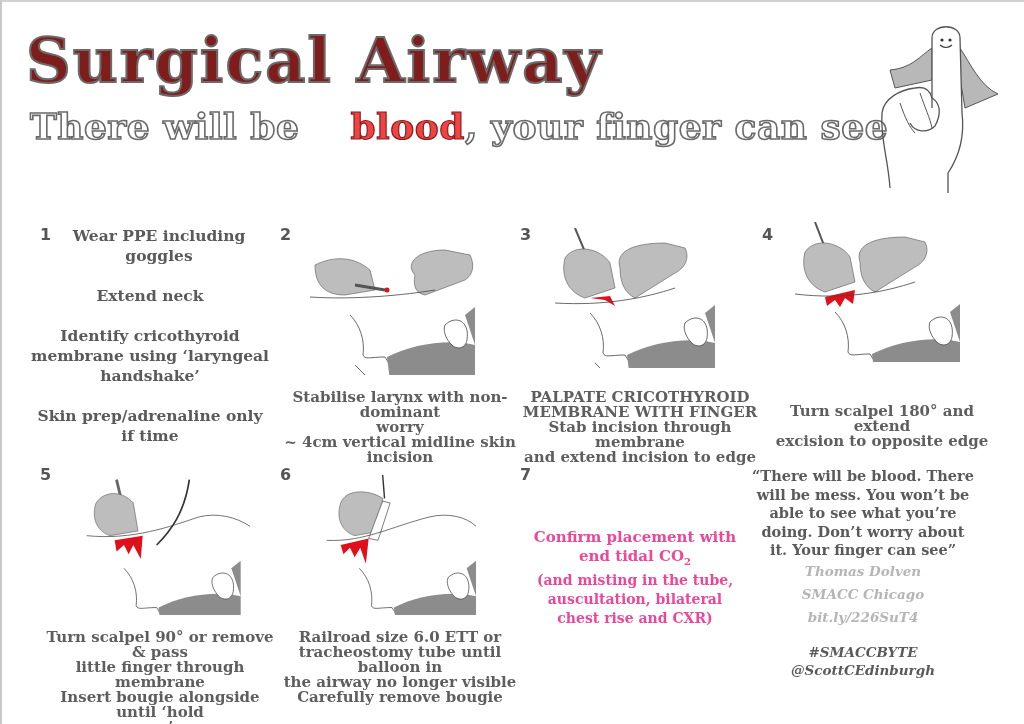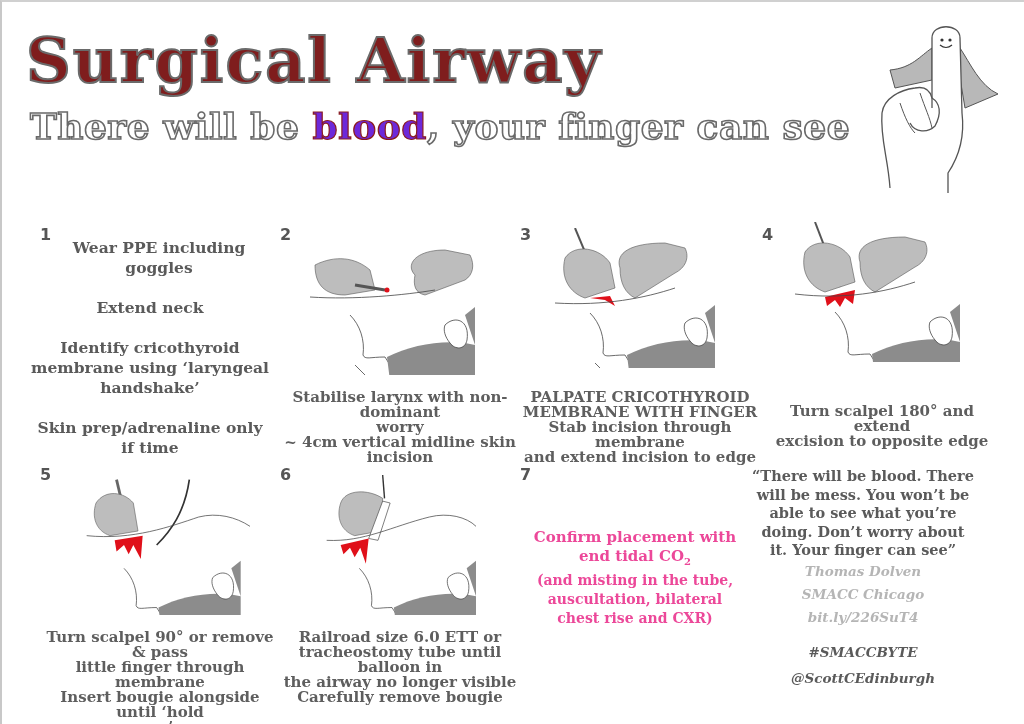--- a/index.html
+++ b/index.html
@@ -9,26 +9,26 @@
   }
   .frame { position: absolute; left: 0; top: 0; width: 1022px; height: 722px; border-left: 2px solid #c8c8c8; border-top: 2px solid #d0d0d0; }
   .title {
     position: absolute; left: 26px; top: 30px; font-family: "DejaVu Serif", serif; font-weight: bold;
     font-size: 62px; letter-spacing: 2px; color: #7f1d1d; -webkit-text-stroke: 2px #6a6a6a; line-height: 1;
   }
   .subtitle {
     position: absolute; left: 30px; top: 108px; font-family: "DejaVu Serif", serif; font-weight: bold;
     font-size: 36px; color: #ffffff; -webkit-text-stroke: 1.6px #6a6a6a; line-height: 1; white-space: nowrap; letter-spacing: 0.5px;
   }
-  .subtitle .blood { color: #6d28d9; -webkit-text-stroke: 1.2px #8a1a1a; }
+  .subtitle .blood { color: #ef4444; margin-left: 38px; -webkit-text-stroke: 1.2px #8a1a1a; }
   .hand { position: absolute; left: 870px; top: 8px; width: 140px; height: 185px; }
   .cell { position: absolute; width: 240px; text-align: center; font-weight: bold; }
   .num { position: absolute; font-family: "DejaVu Sans", sans-serif; font-weight: bold; font-size: 16px; color: #555; }
   .step1 { left: 30px; top: 222px; width: 240px; font-size: 15.5px; line-height: 20px; color: #5a5a5a; }
-  .step1 p { margin: 16px 0 20px 0; }
+  .step1 p { margin: 4px 0 20px 0; }
   .caption { font-size: 15px; line-height: 15px; color: #5e5e5e; }
   .illus { position: absolute; width: 200px; height: 140px; }
   .step7 { font-size: 15px; line-height: 19px; color: #ec4899; }
   .step7 .paren { font-size: 14px; line-height: 19px; }
   .quote { font-size: 14.5px; line-height: 18.5px; color: #5a5a5a; }
   .attrib { font-style: italic; color: #b5b5b5; font-size: 13.5px; line-height: 23px; font-weight: bold; text-align: center; }
   .tags { font-style: italic; color: #5a5a5a; font-size: 13.5px; line-height: 18px; font-weight: bold; margin-top: 14px; }
   sub { font-size: 10px; }
 </style>
 </head>
@@ -163,14 +163,14 @@
 <div class="cell" style="left:738px;top:467px;width:250px;">
   <div class="quote">“There will be blood. There</div>
   <div class="quote">will be mess. You won’t be</div>
   <div class="quote">able to see what you’re</div>
   <div class="quote">doing. Don’t worry about</div>
   <div class="quote">it. Your finger can see”</div>
   <div class="attrib">Thomas Dolven</div>
   <div class="attrib">SMACC Chicago</div>
   <div class="attrib">bit.ly/226SuT4</div>
   <div class="tags">#SMACCBYTE</div>
-  <div class="tags" style="margin-top:8px">@ScottCEdinburgh</div>
+  <div class="tags" style="margin-top:0">@ScottCEdinburgh</div>
 </div>
 
 </body></html>

